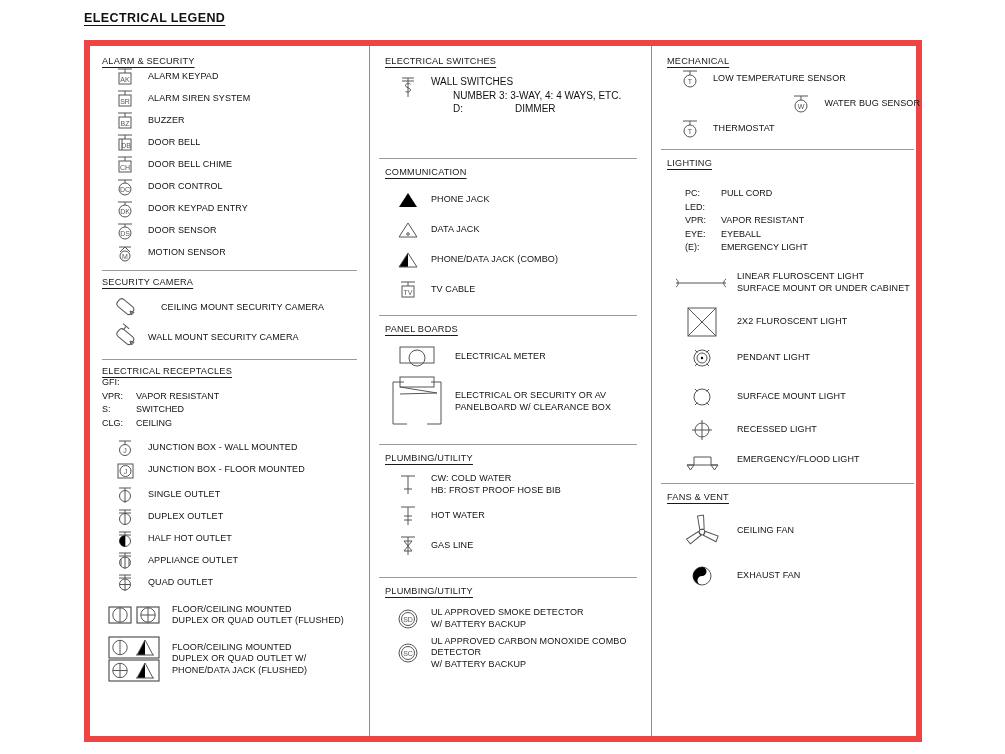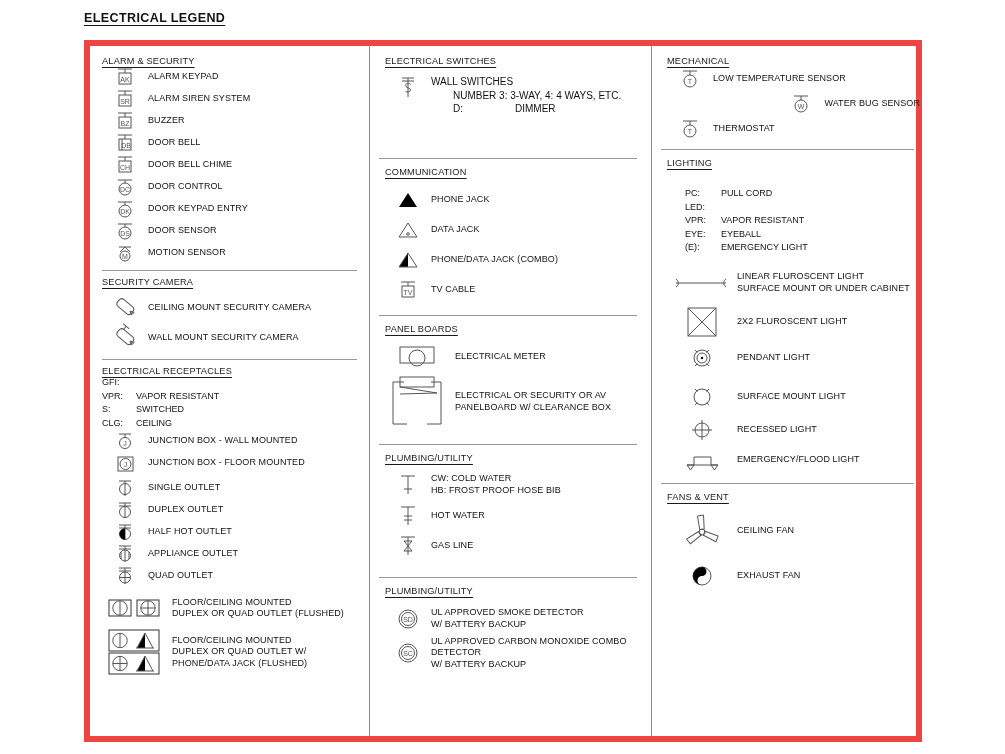--- a/index.html
+++ b/index.html
@@ -257,21 +257,21 @@
         </div>
         <div class="label">MOTION SENSOR</div>
       </div>
     </div>
 
     <div class="hrule" style="margin:6px 4px 6px 0;"></div>
 
     <div class="section">
       <div class="section-title">SECURITY CAMERA</div>
 
-      <div class="row" style="min-height:30px;margin-top:6px;">
+      <div class="row" style="min-height:30px;margin-top:6px;gap:13px;">
         <div class="sym">
           <svg width="28" height="24" viewBox="0 0 28 24">
             <g transform="rotate(40 14 11)">
               <rect class="stroke" x="5" y="6" width="18" height="9" rx="3.5"></rect>
             </g>
             <path class="stroke" d="M19 15 L23 16.5 L20.5 19 Z"></path>
           </svg>
         </div>
         <div class="label">CEILING MOUNT SECURITY CAMERA</div>
       </div>
@@ -308,21 +308,21 @@
         <div class="abbr-row">
           <div class="abbr-key">S:</div>
           <div class="abbr-val">SWITCHED</div>
         </div>
         <div class="abbr-row">
           <div class="abbr-key">CLG:</div>
           <div class="abbr-val">CEILING</div>
         </div>
       </div>
 
-      <div class="row" style="">
+      <div class="row" style="margin-top:7px;">
         <div class="sym">
           <svg width="22" height="20" viewBox="0 0 22 20">
             <line class="stroke" x1="5" y1="3" x2="17" y2="3"></line>
             <line class="stroke" x1="11" y1="3" x2="11" y2="7"></line>
             <circle class="stroke" cx="11" cy="12" r="5.5"></circle>
             <text class="symtxt" x="11" y="14.5">J</text>
           </svg>
         </div>
         <div class="label">JUNCTION BOX - WALL MOUNTED</div>
       </div>

